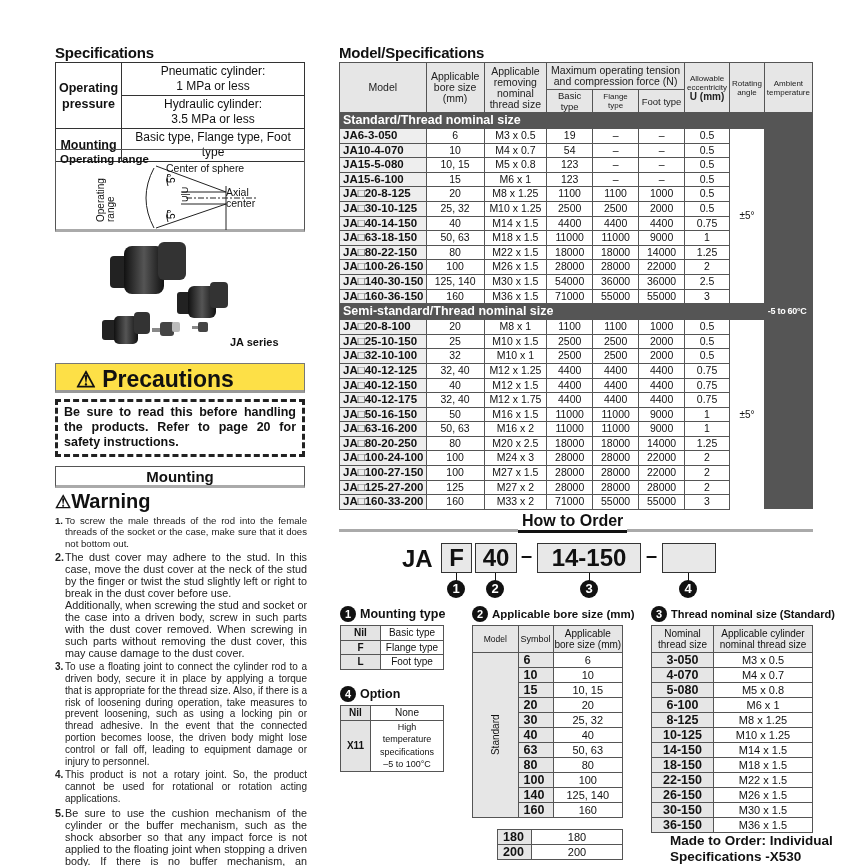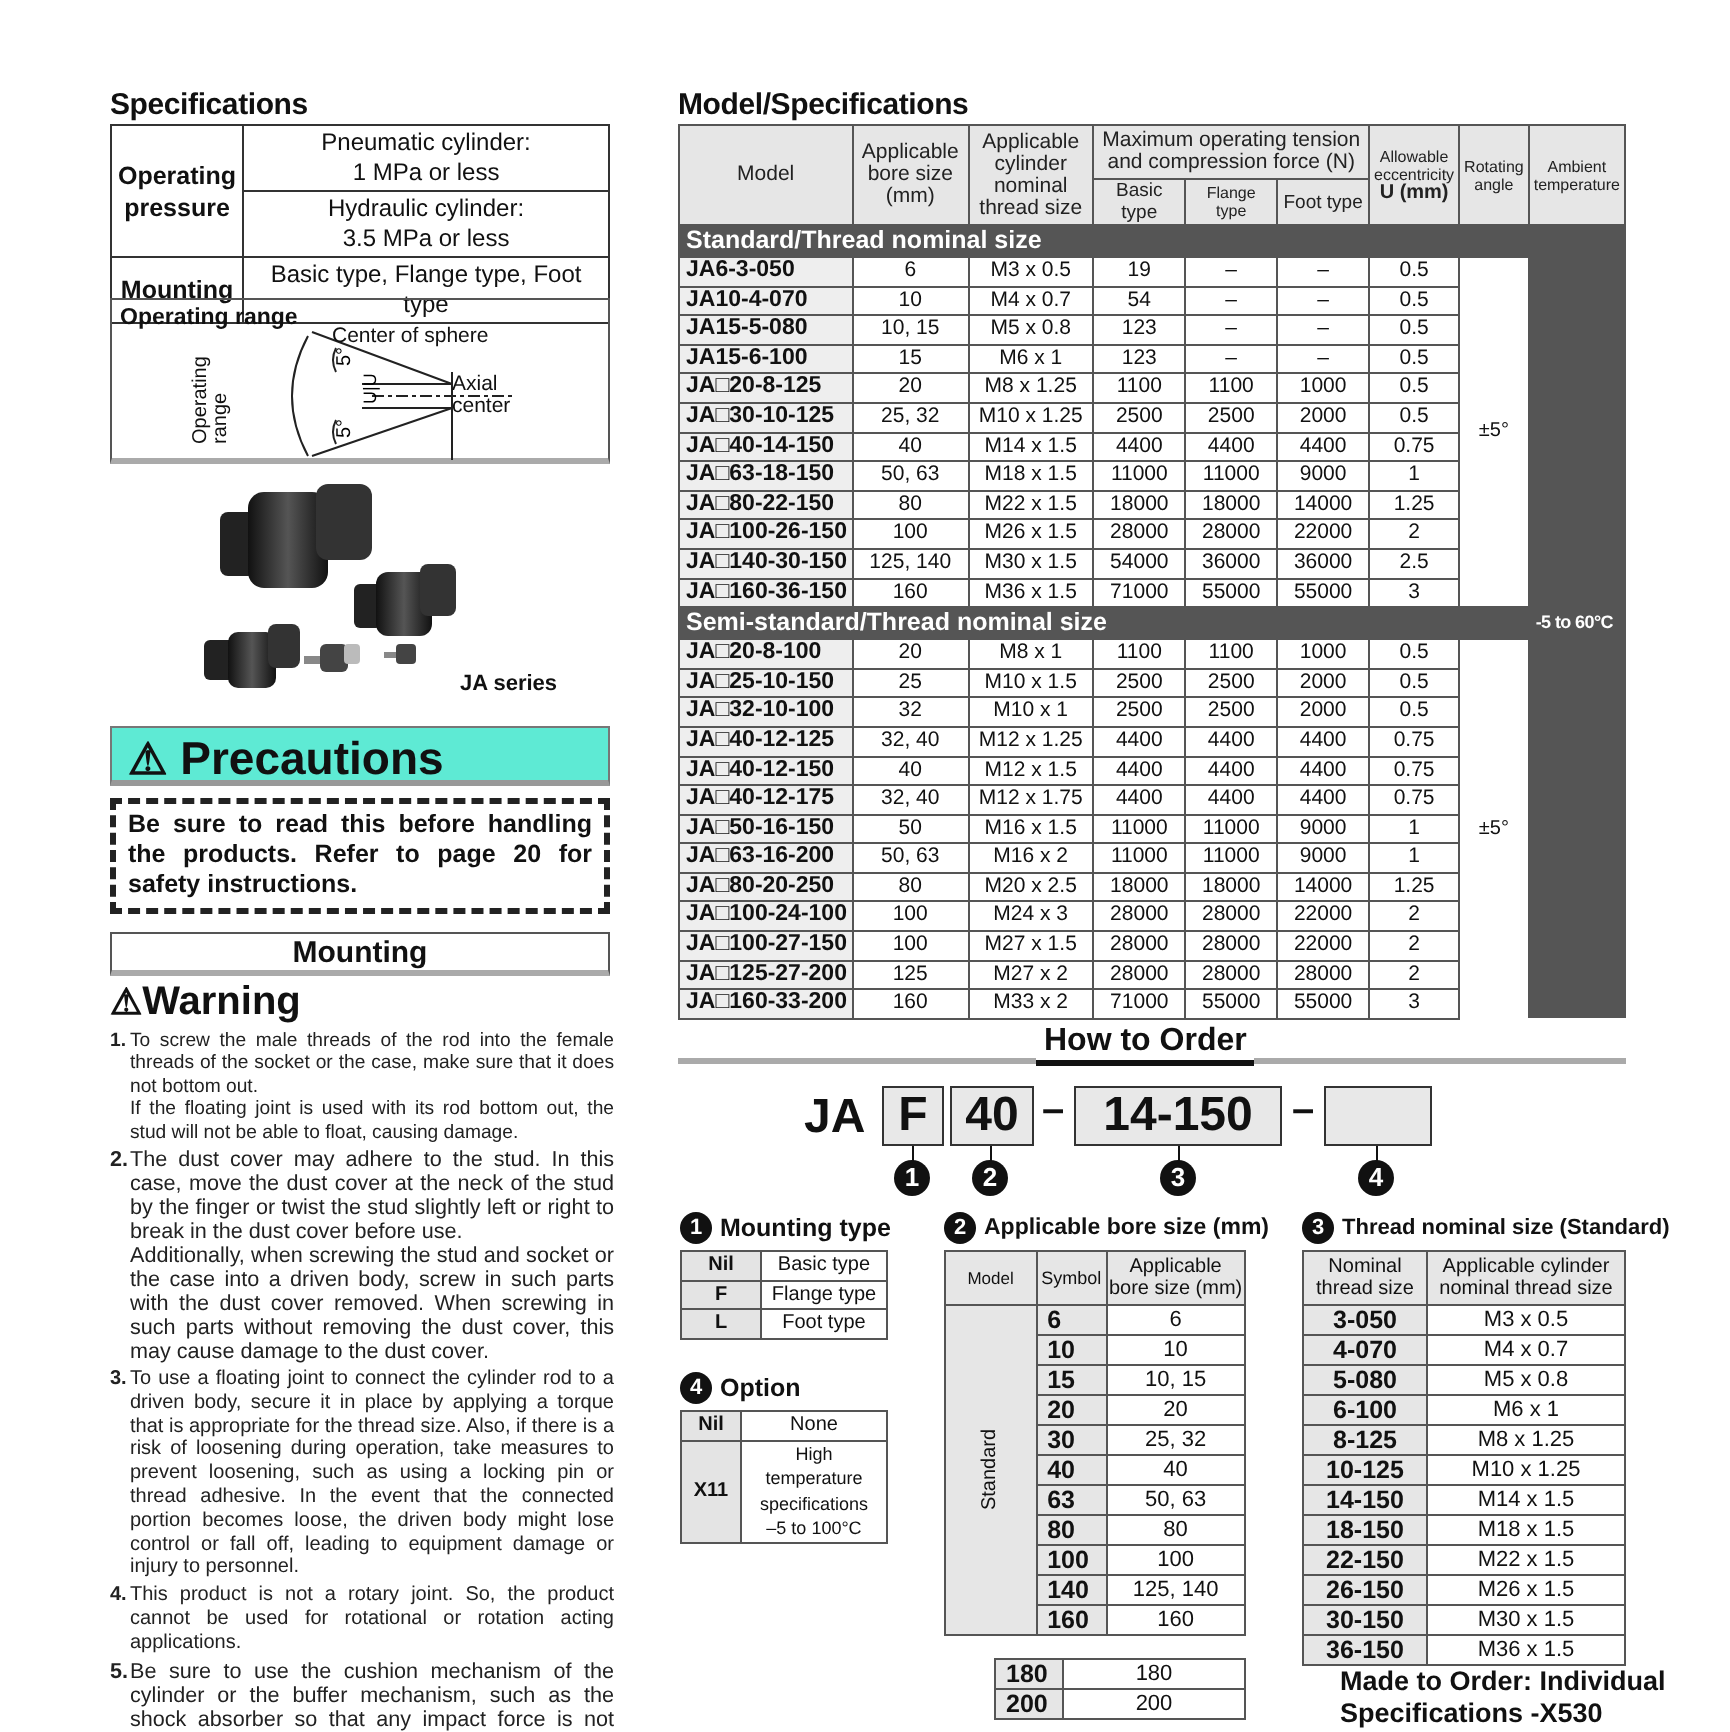--- a/index.html
+++ b/index.html
@@ -10,21 +10,21 @@
   .spec-tbl td { border: 1px solid #333; font-size: 12px; text-align: center; padding: 1px 3px; line-height: 15px; }
   .spec-tbl td.lbl { font-weight: bold; font-size: 12.5px; }
   .oprange { border: 1px solid #555; border-bottom: 3px solid #aaa; }
   .model-tbl { font-size: 10.5px; }
   .model-tbl th, .model-tbl td { border: 1px solid #555; text-align: center; font-weight: normal; line-height: 13.6px; padding: 0 2px; }
   .model-tbl thead th { background: #e6e6e6; font-size: 10.5px; line-height: 11px; color: #222; }
   .model-tbl thead th.small { font-size: 8px; line-height: 9px; }
   .model-tbl td.model { font-weight: bold; text-align: left; background: #eee; font-size: 11.5px; padding-left: 3px; }
   .model-tbl tr.band td { background: #555; color: #fff; font-weight: bold; font-size: 12.5px; text-align: left; padding-left: 3px; line-height: 15px; }
   .model-tbl td.side { background: #fff; border-top: none; border-bottom: none; font-size: 10px; }
-  .precaution-hdr { background: #5eead4; border: 1px solid #777; border-bottom: 3px solid #999; font-size: 23px; font-weight: bold; padding-left: 8px; height: 30px; line-height: 30px; }
+  .precaution-hdr { background: #fde047; border: 1px solid #777; border-bottom: 3px solid #999; font-size: 23px; font-weight: bold; padding-left: 20px; height: 30px; line-height: 30px; }
   .dashed { border: 3px dashed #222; font-size: 12.5px; font-weight: bold; padding: 3px 6px; line-height: 15px; text-align: justify; }
   .mounting-hdr { border: 1px solid #555; border-bottom: 3px solid #aaa; font-size: 15px; font-weight: bold; text-align: center; height: 22px; line-height: 19px; }
   .warn-title { font-size: 20px; font-weight: bold; }
   .warn-list { font-size: 9.6px; line-height: 11.4px; color: #222; }
   .warn-list .item { display: flex; margin-bottom: 2px; }
   .warn-list .num { font-weight: bold; width: 10px; flex-shrink: 0; }
   .warn-list .item.big { font-size: 10.8px; line-height: 12px; }
   .warn-list p { text-align: justify; }
   .hto-title { font-size: 16px; font-weight: bold; text-decoration: underline; }
   .hto-line { height: 3px; background: #aaa; }
@@ -119,21 +119,20 @@
 
 <div class="warn-title abs" style="left:55px;top:490px;">
   <span style="font-size:18px;">⚠</span><span>Warning</span>
 </div>
 
 <div class="warn-list abs" style="left:55px;top:515px;width:252px;">
   <div class="item">
     <span class="num">1.</span>
     <div>
       <p>To screw the male threads of the rod into the female threads of the socket or the case, make sure that it does not bottom out.</p>
-      <p>If the floating joint is used with its rod bottom out, the stud will not be able to float, causing damage.</p>
     </div>
   </div>
   <div class="item big">
     <span class="num">2.</span>
     <div>
       <p>The dust cover may adhere to the stud. In this case, move the dust cover at the neck of the stud by the finger or twist the stud slightly left or right to break in the dust cover before use.</p>
       <p>Additionally, when screwing the stud and socket or the case into a driven body, screw in such parts with the dust cover removed. When screwing in such parts without removing the dust cover, this may cause damage to the dust cover.</p>
     </div>
   </div>
   <div class="item" style="font-size:10px;line-height:11.8px;">
@@ -167,21 +166,21 @@
       <col style="width:49px">
       <col style="width:49px">
       <col style="width:38px">
       <col style="width:30px">
       <col style="width:39px">
   </colgroup>
   <thead>
     <tr>
       <th rowspan="2">Model</th>
       <th rowspan="2">Applicable bore size (mm)</th>
-      <th rowspan="2">Applicable cylinder nominal thread size</th>
+      <th rowspan="2">Applicable removing nominal thread size</th>
       <th colspan="3" style="padding:2px 0;">Maximum operating tension and compression force (N)</th>
       <th class="small" rowspan="2"><span>Allowable eccentricity</span><br><b style="font-size:10px;">U (mm)</b></th>
       <th class="small" rowspan="2">Rotating angle</th>
       <th class="small" rowspan="2">Ambient temperature</th>
     </tr>
     <tr>
       <th style="font-size:9.5px;">Basic type</th>
       <th class="small">Flange type</th>
       <th style="font-size:9.5px;">Foot type</th>
     </tr>

